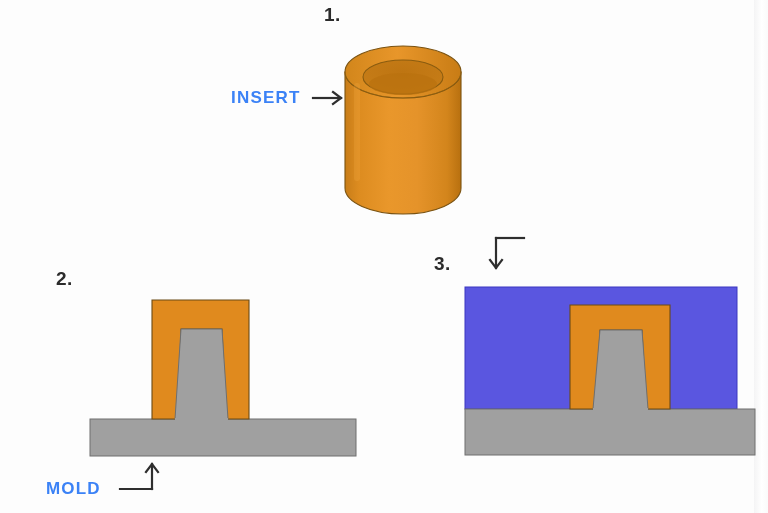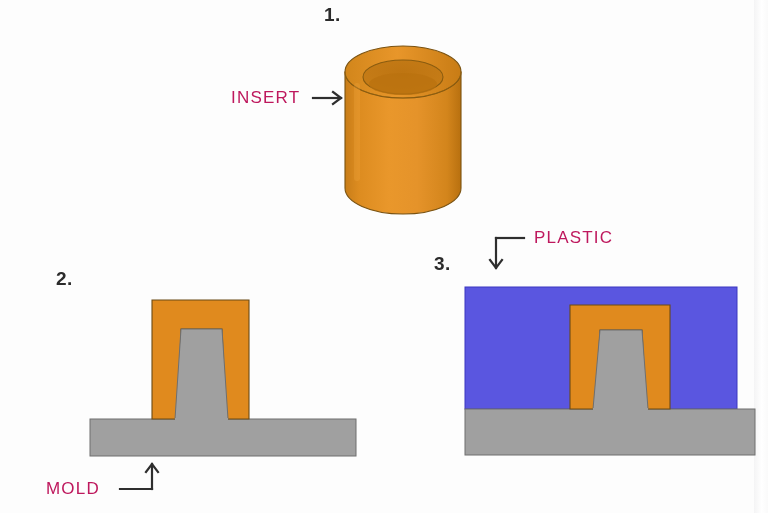--- a/index.html
+++ b/index.html
@@ -33,22 +33,22 @@
     font-weight: bold;
     font-size: 19px;
     color: #2b2b2b;
     letter-spacing: 0.5px;
   }
 
   .callout-label {
     position: absolute;
     font-family: "Liberation Sans", sans-serif;
     font-size: 17px;
-    font-weight: 400;
-    color: #be185d;
+    font-weight: 700;
+    color: #3b82f6;
     letter-spacing: 1.2px;
     white-space: nowrap;
   }
 
   .svg-layer {
     position: absolute;
     left: 0;
     top: 0;
     width: 768px;
     height: 513px;
@@ -61,21 +61,20 @@
 <div id="canvas">
 
   <div class="page-edge"></div>
 
   <div class="step-number" style="left:324px; top:4px;">1.</div>
   <div class="step-number" style="left:56px; top:268px;">2.</div>
   <div class="step-number" style="left:434px; top:253px;">3.</div>
 
   <div class="callout-label" style="left:231px; top:88px;">INSERT</div>
   <div class="callout-label" style="left:46px; top:479px;">MOLD</div>
-  <div class="callout-label" style="left:534px; top:228px;">PLASTIC</div>
 
   <svg class="svg-layer" viewBox="0 0 768 513">
     <defs>
 
       <linearGradient id="cylBody" x1="0" y1="0" x2="1" y2="0">
         <stop offset="0%" stop-color="#C87D18"></stop>
         <stop offset="12%" stop-color="#DD8C20"></stop>
         <stop offset="38%" stop-color="#E9972B"></stop>
         <stop offset="62%" stop-color="#E5932A"></stop>
         <stop offset="88%" stop-color="#D3851C"></stop>

